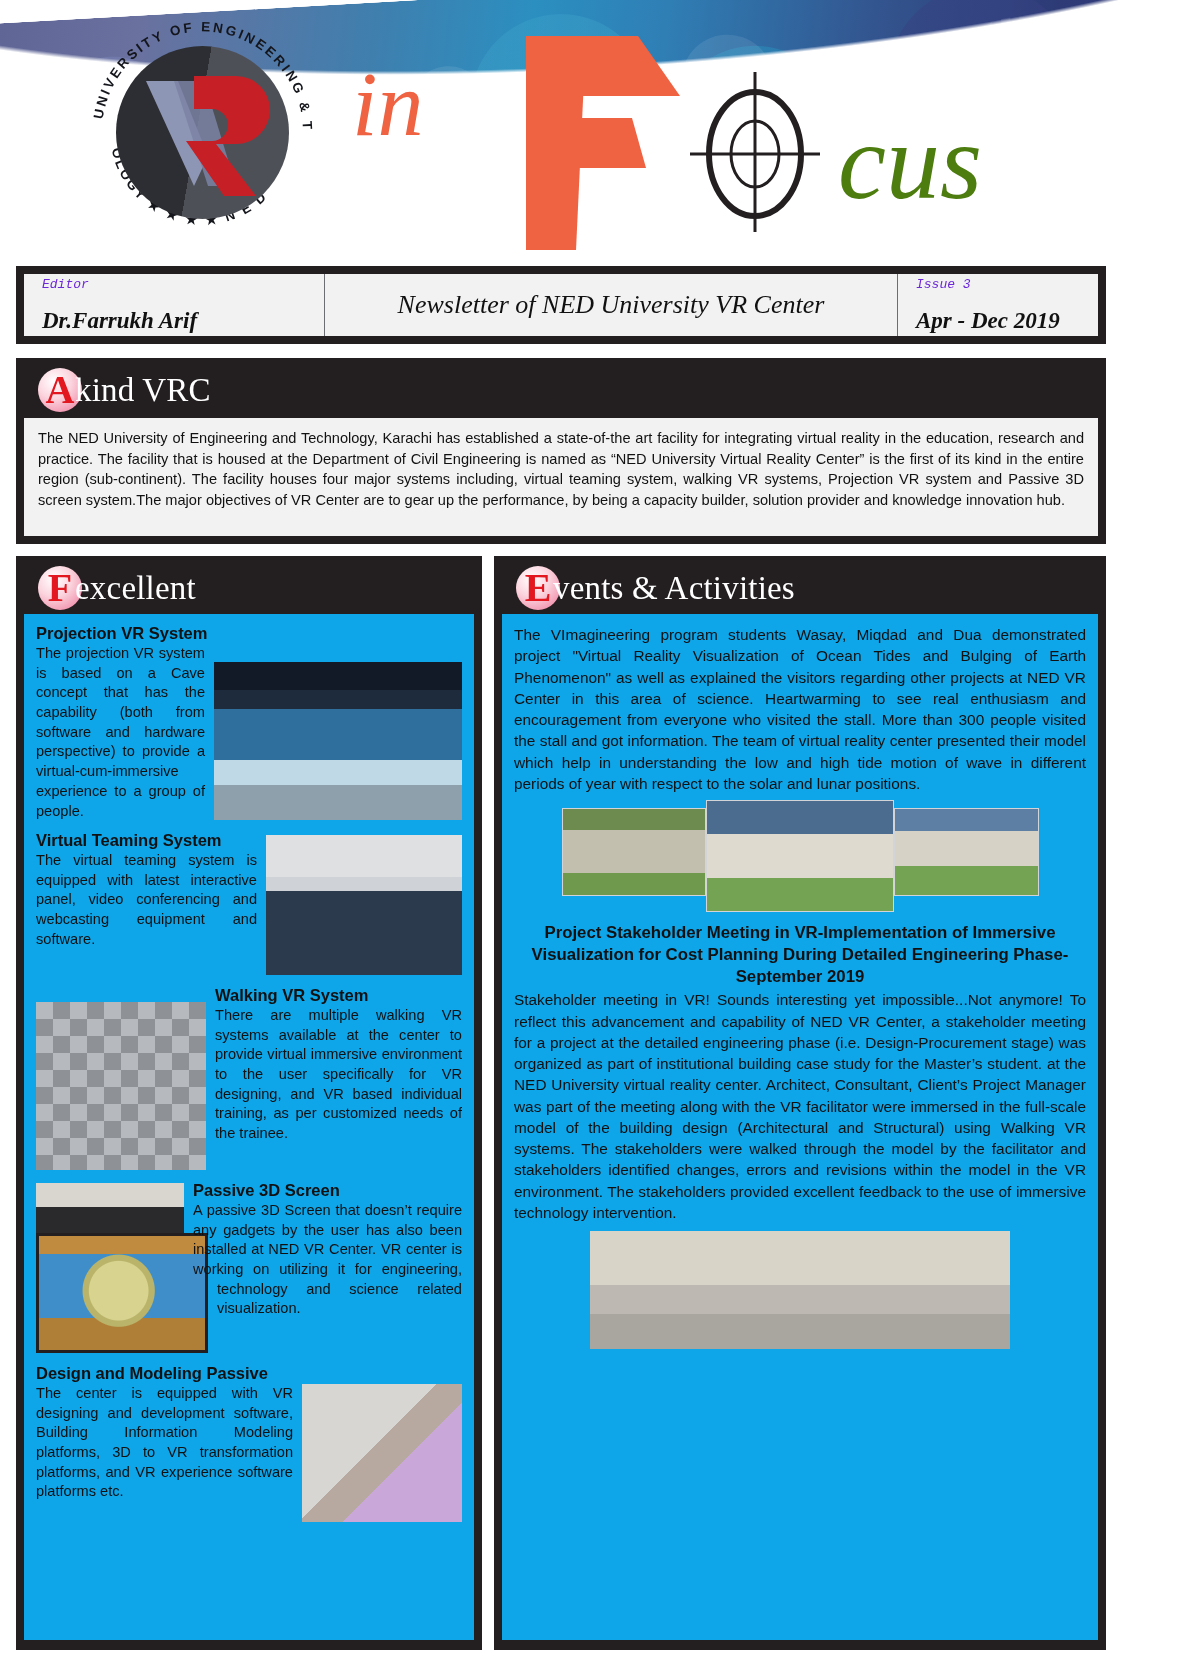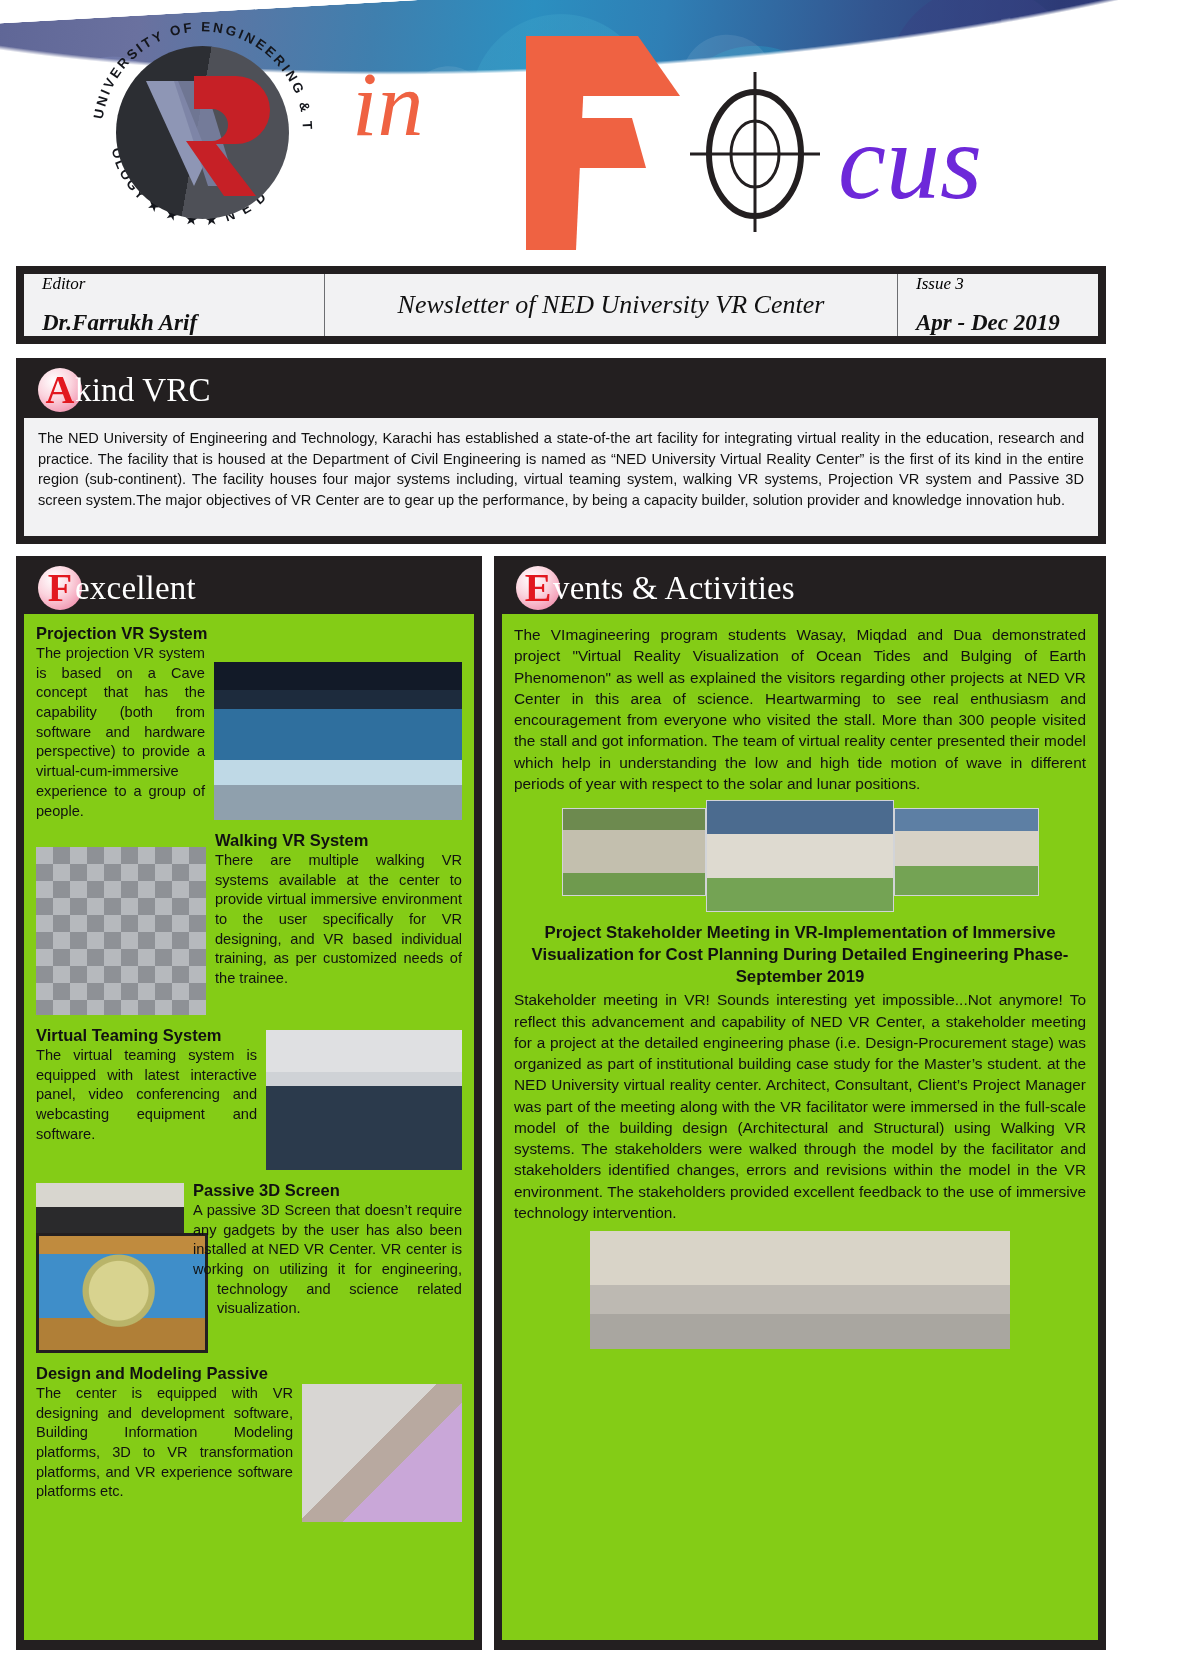--- a/index.html
+++ b/index.html
@@ -51,37 +51,37 @@
   .in-word {
     position: absolute; left: 352px; top: 58px;
     font-family: "Liberation Serif", serif; font-style: italic;
     font-size: 92px; color: #ef6242; font-weight: 400; line-height: 1;
   }
   .big-F { position: absolute; left: 520px; top: 18px; width: 200px; height: 235px; }
   .target { position: absolute; left: 690px; top: 72px; width: 130px; height: 160px; }
   .cus-word {
     position: absolute; left: 838px; top: 108px;
     font-family: "Liberation Serif", serif; font-style: italic;
-    font-size: 108px; color: #6d28d9; line-height: 1;
+    font-size: 108px; color: #4d7c0f; line-height: 1;
   }
 
   
   .editor-bar-outer {
     position: absolute; left: 16px; top: 266px; width: 1090px; height: 78px;
     background: #231f20; padding: 8px;
   }
   .editor-bar {
     width: 100%; height: 100%; background: #f2f2f3;
     display: flex; align-items: stretch;
   }
   .eb-cell { display: flex; flex-direction: column; justify-content: center; padding: 4px 18px; }
   .eb-left { width: 300px; }
   .eb-mid { flex: 1; align-items: center; justify-content: center; border-left: 1px solid #6d6e71; border-right: 1px solid #6d6e71; }
   .eb-right { width: 200px; }
-  .eb-kicker { font-family: Liberation Serif, serif; font-style: italic; font-size: 17px; color: #000000; }
+  .eb-kicker { font-family: Liberation Mono, monospace; font-style: italic; font-size: 13px; color: #6d28d9; }
   .eb-strong { font-family: "Liberation Serif", serif; font-weight: bold; font-style: italic; font-size: 23px; color: #111; margin-top: 16px; }
   .eb-title { font-family: Liberation Serif, serif; font-style: italic; font-size: 26px; color: #111; }
 
   
   .about-outer {
     position: absolute; left: 16px; top: 358px; width: 1090px; height: 186px;
     background: #231f20; padding: 8px;
   }
   .sec-head { display: flex; align-items: center; height: 48px; padding-left: 14px; }
   .dropcap {
@@ -104,21 +104,21 @@
 
   
   .col-left {
     position: absolute; left: 16px; top: 556px; width: 466px; height: 1094px;
     background: #231f20; padding: 8px;
   }
   .col-right {
     position: absolute; left: 494px; top: 556px; width: 612px; height: 1094px;
     background: #231f20; padding: 8px;
   }
-  .col-body { background: #84cc16; padding: 10px 12px; height: calc(100% - 52px); margin-top: 2px; overflow: hidden; }
+  .col-body { background: #0ea5e9; padding: 10px 12px; height: calc(100% - 52px); margin-top: 2px; overflow: hidden; }
 
   h4.block-head {
     font-size: 16.5px; font-weight: bold; color: #111; margin: 0 0 1px 0;
     font-family: "Liberation Sans", sans-serif;
   }
   p.block-text {
     font-size: 14.6px; line-height: 1.35; color: #111; text-align: justify;
     font-family: "Liberation Sans", sans-serif; margin: 0;
   }
   .fac-block { margin-bottom: 9px; overflow: hidden; }
@@ -256,29 +256,29 @@
 
     <div class="col-body">
 
       <div class="fac-block">
         <h4 class="block-head">Projection VR System</h4>
         <span class="ph p-cave img-right" style="width:248px;height:158px;margin-top:18px;"></span>
         <p class="block-text">The projection VR system is based on a Cave concept that has the capability (both from software and hardware perspective) to provide a virtual-cum-immersive experience to a group of people.</p>
       </div>
 
       <div class="fac-block">
+        <span class="ph p-team img-right" style="width:196px;height:140px;margin-top:4px;"></span>
+        <h4 class="block-head">Virtual Teaming System</h4>
+        <p class="block-text">The virtual teaming system is equipped with latest interactive panel, video conferencing and webcasting equipment and software.</p>
+      </div>
+
+      <div class="fac-block">
         <span class="ph p-walk img-left" style="width:170px;height:168px;margin-top:16px;"></span>
         <h4 class="block-head">Walking VR System</h4>
         <p class="block-text">There are multiple walking VR systems available at the center to provide virtual immersive environment to the user specifically for VR designing, and VR based individual training, as per customized needs of the trainee.</p>
-      </div>
-
-      <div class="fac-block">
-        <span class="ph p-team img-right" style="width:196px;height:140px;margin-top:4px;"></span>
-        <h4 class="block-head">Virtual Teaming System</h4>
-        <p class="block-text">The virtual teaming system is equipped with latest interactive panel, video conferencing and webcasting equipment and software.</p>
       </div>
 
       <div class="fac-block">
         <span class="ph p-passive img-left" style="width:148px;height:110px;margin-top:2px;"></span>
         <span class="ph p-coin img-left" style="width:172px;height:120px;clear:left;margin-top:-62px;border:3px solid #231f20;"></span>
         <h4 class="block-head">Passive 3D Screen</h4>
         <p class="block-text">A passive 3D Screen that doesn’t require any gadgets by the user has also been installed at NED VR Center. VR center is working on utilizing it for engineering, technology and science related visualization.</p>
       </div>
 
       <div class="fac-block">

